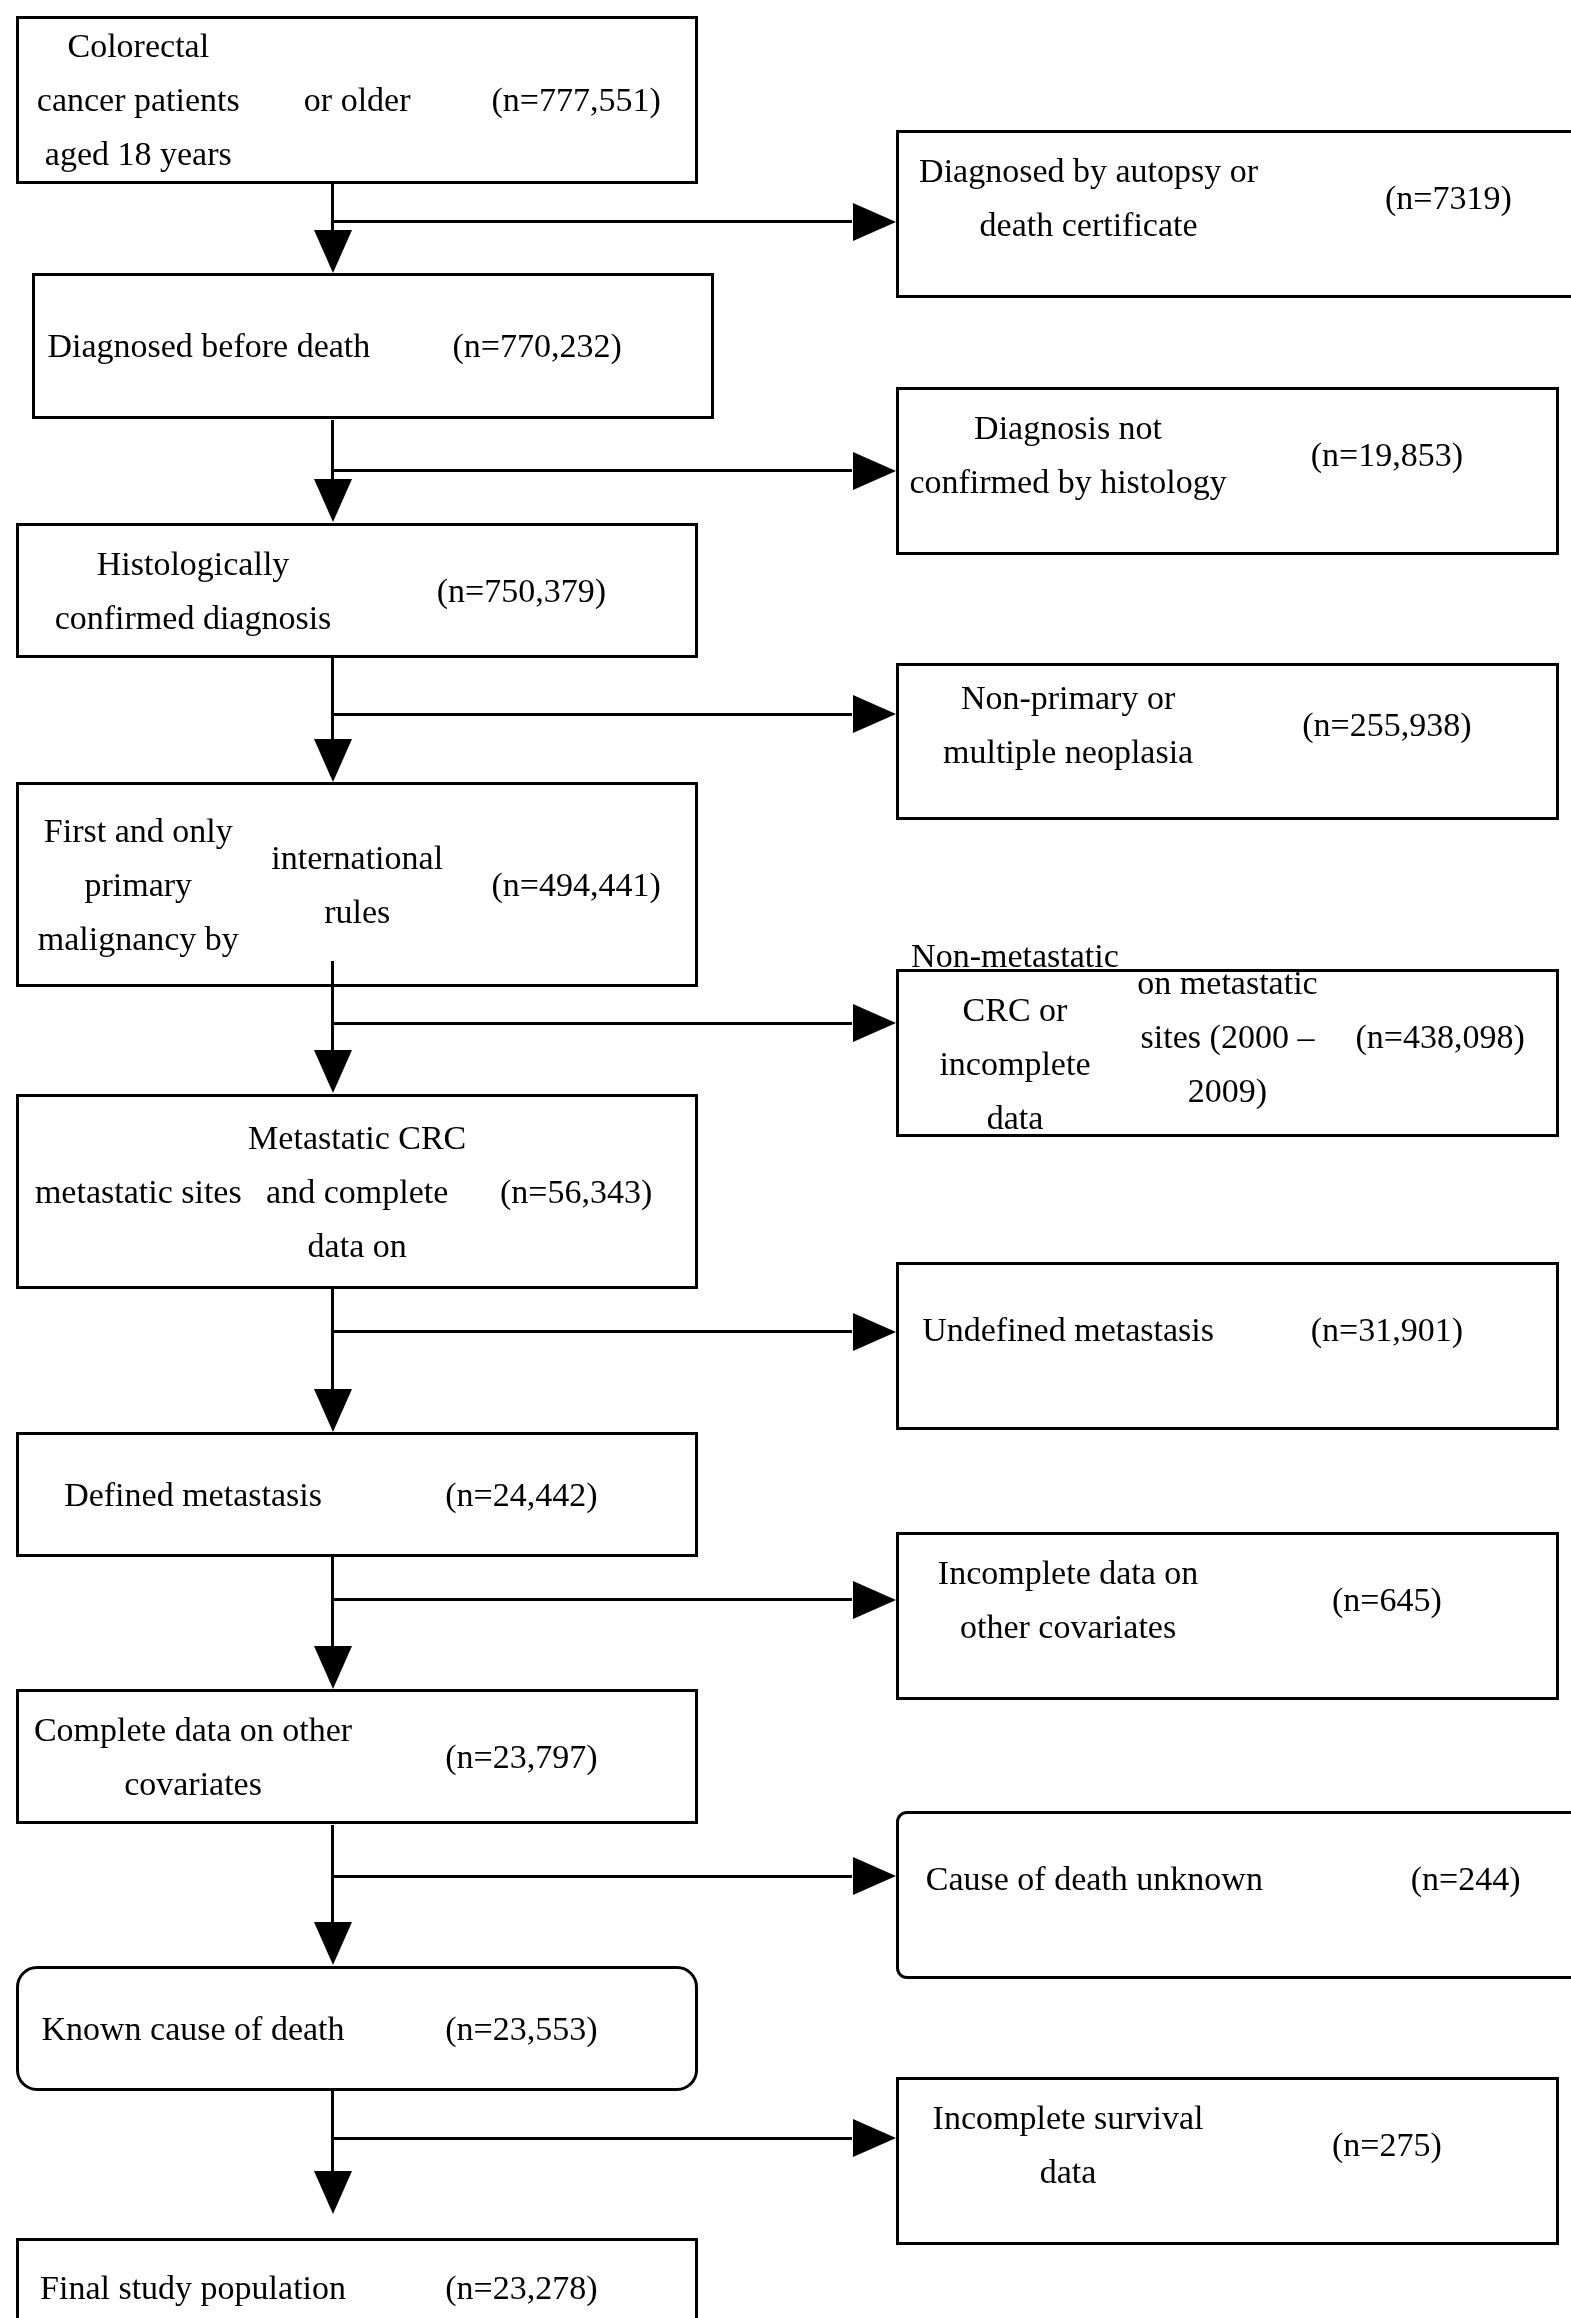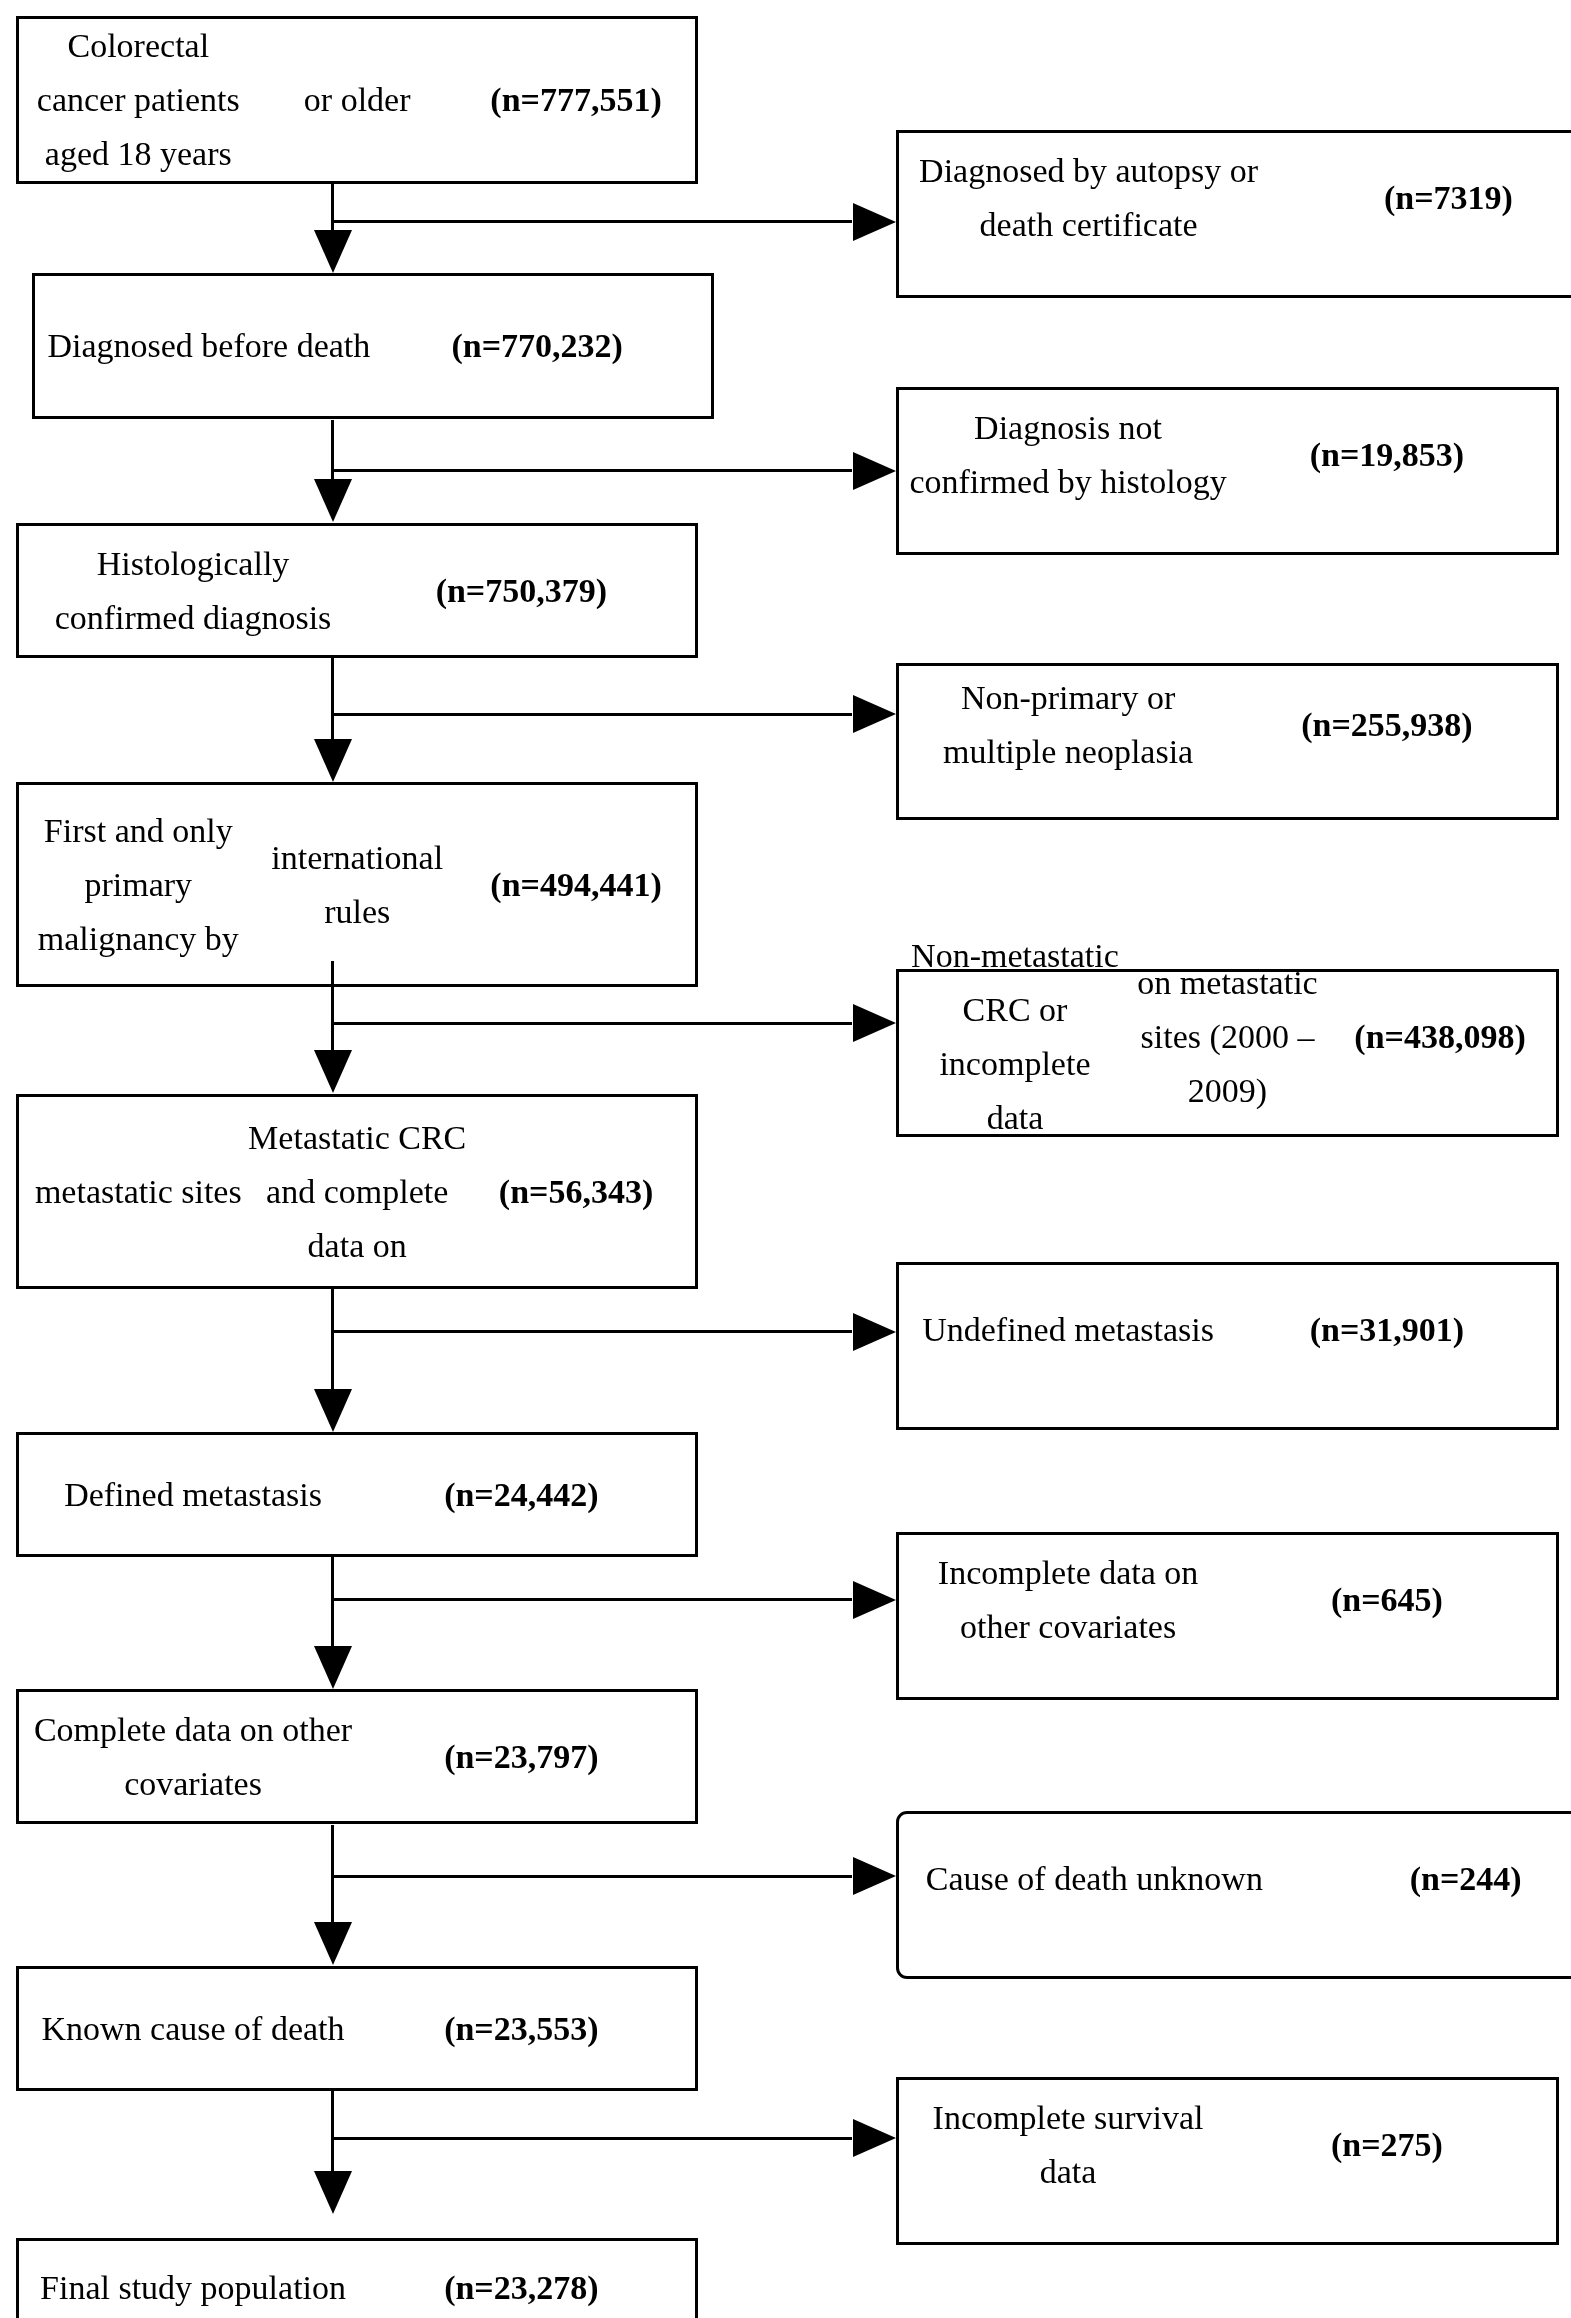--- a/index.html
+++ b/index.html
@@ -20,21 +20,21 @@
     flex-direction: row;
     justify-content: center;
     align-items: center;
     text-align: center;
     font-size: 34px;
     line-height: 54px;
     padding: 0 9.7px;
   }
   .flowbox.excl { padding-bottom: 32.5px; }
   .line  { width: 100%; }
-  .nline { width: 100%; font-weight: bold; }
+  .nline { width: 100%; font-weight: normal; }
   .stem {
     position: absolute;
     width: 3.2px;
     background: #000000;
   }
   .hline {
     position: absolute;
     height: 3.2px;
     background: #000000;
   }
@@ -89,21 +89,21 @@
   <div class="flowbox" style="left:16.2px; top:1432px; width:682px; height:125px;">
     <div class="line">Defined metastasis</div>
     <div class="nline">(n=24,442)</div>
   </div>
 
   <div class="flowbox" style="left:16.2px; top:1689px; width:682px; height:135px;">
     <div class="line">Complete data on other covariates</div>
     <div class="nline">(n=23,797)</div>
   </div>
 
-  <div class="flowbox" style="left:16.2px; top:1966px; width:682px; height:125px;">
+  <div class="flowbox" style="left:16.2px; top:1966px; width:682px; height:125px;border-radius:21px;">
     <div class="line">Known cause of death</div>
     <div class="nline">(n=23,553)</div>
   </div>
 
   <div class="flowbox" style="left:16.2px; top:2215px; width:682px; height:100px;margin-top:23px;">
     <div class="line">Final study population</div>
     <div class="nline">(n=23,278)</div>
   </div>
 
   <div class="flowbox excl" style="left:896px; top:130px; width:745px; height:168px;">

